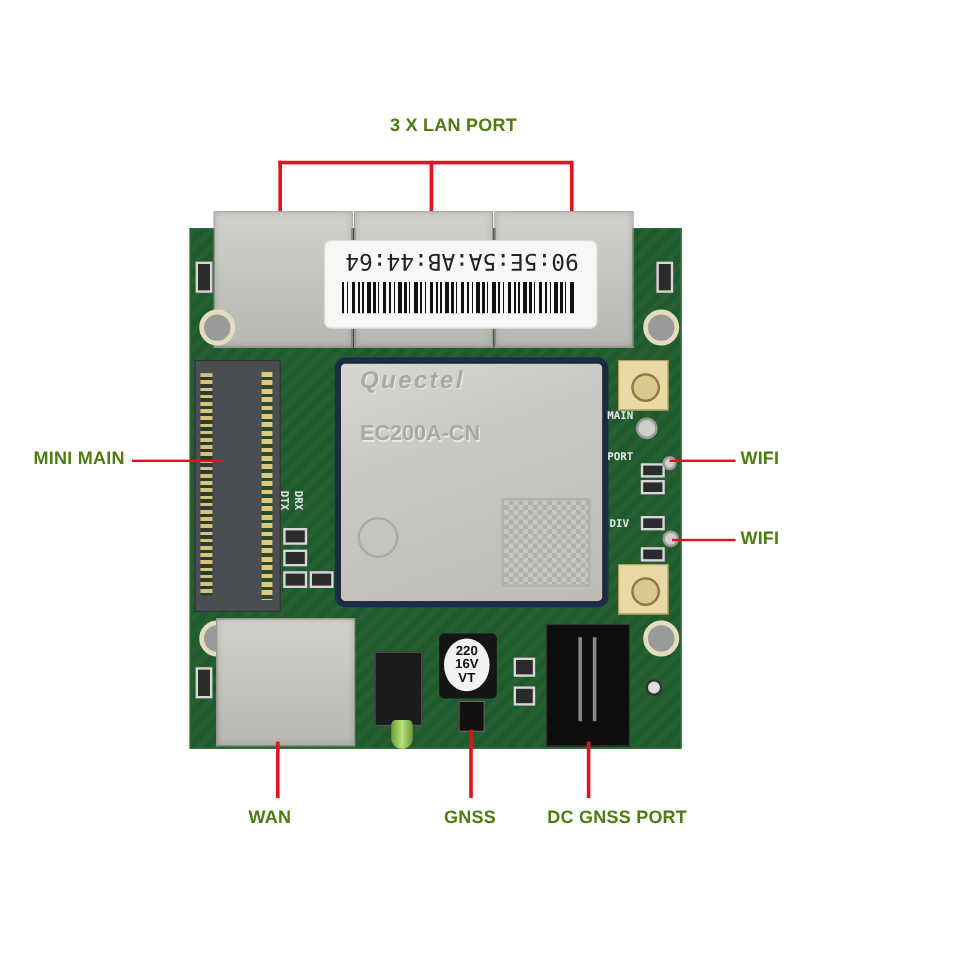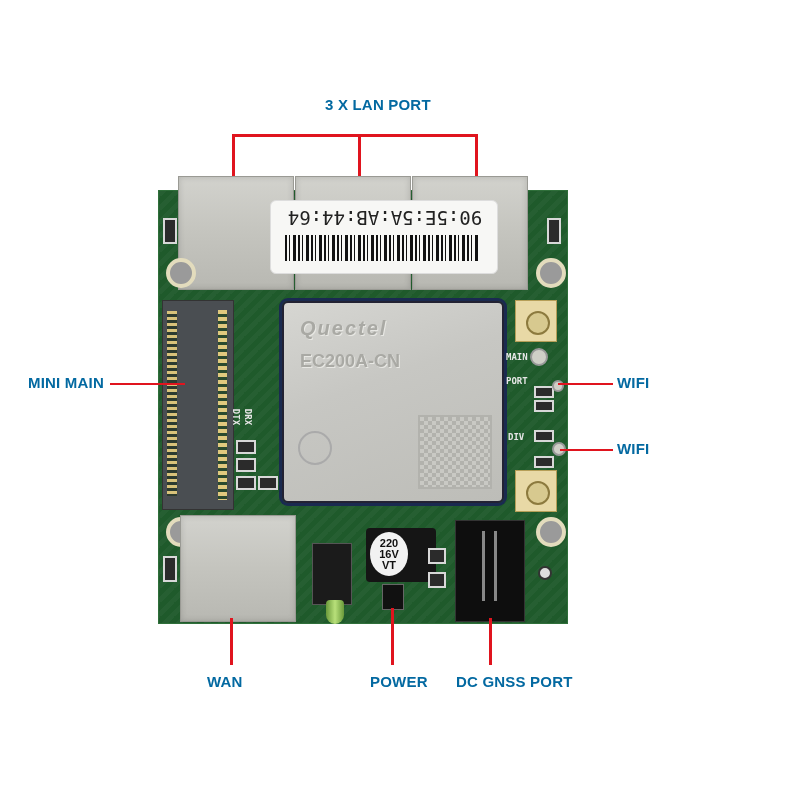--- a/index.html
+++ b/index.html
@@ -1,17 +1,17 @@
 <!DOCTYPE html>
 <html><head>
   <meta charset="utf-8">
   <style>
     html, body { margin: 0; padding: 0; }
     body { width: 800px; height: 800px; background: #ffffff; position: relative; overflow: hidden; font-family: "Liberation Sans", sans-serif; }
-    .label { position: absolute; color: #0369a1; font-weight: bold; font-size: 15px; letter-spacing: 0.2px; white-space: nowrap; font-family: "Liberation Sans", sans-serif; }
+    .label { position: absolute; color: #4d7c0f; font-weight: bold; font-size: 15px; letter-spacing: 0.2px; white-space: nowrap; font-family: "Liberation Sans", sans-serif; }
     .line { position: absolute; background: #e0141e; }
 
     
     .pcb { position: absolute; left: 158px; top: 190px; width: 408px; height: 432px; background: #1f5a2b;
       background-image: linear-gradient(135deg, rgba(255,255,255,0.03) 25%, transparent 25%, transparent 50%, rgba(255,255,255,0.03) 50%, rgba(255,255,255,0.03) 75%, transparent 75%);
       background-size: 14px 14px; border: 1px solid #2f6f3a; }
     .metal { background: linear-gradient(180deg, #d2d2cd 0%, #c4c4be 50%, #b8b8b2 100%); border: 1px solid #9a9a94; box-shadow: inset 0 0 6px rgba(0,0,0,0.15); }
     .rj45 { position: absolute; }
     .mac-label { position: absolute; left: 270px; top: 200px; width: 226px; height: 72px; background: #f7f7f5; border-radius: 6px; border: 1px solid #ddd; }
     .mac-text { position: absolute; left: 14px; top: 6px; width: 200px; font-family: "DejaVu Sans Mono", monospace; font-size: 19px; color: #222; transform: rotate(180deg); text-align: center; }
@@ -32,21 +32,21 @@
     .ufl { position: absolute; width: 14px; height: 14px; border-radius: 50%; background: #cfcfc7; border: 2px solid #999; }
     .gold-pad { position: absolute; width: 40px; height: 40px; background: #e8d9a6; border: 1px solid #b69f58; }
     .screw { position: absolute; left: 10px; top: 10px; width: 20px; height: 20px; border-radius: 50%; background: #d7c98f; border: 2px solid #8c7a3e; }
     .hole { position: absolute; width: 22px; height: 22px; border-radius: 50%; background: #9a9a9a; border: 4px solid #e3dcbd; }
     .silk { position: absolute; color: #e6e6e6; font-size: 9px; font-family: "DejaVu Sans Mono", monospace; font-weight: bold; }
     .smd { position: absolute; background: #2b2b2b; border: 2px solid #d8d8d8; }
 
     .wan { position: absolute; left: 180px; top: 515px; width: 114px; height: 105px; }
     .header2 { position: absolute; left: 312px; top: 543px; width: 38px; height: 60px; background: #1b1b1b; border: 1px solid #555; }
     .led { position: absolute; left: 326px; top: 600px; width: 18px; height: 24px; border-radius: 4px 4px 9px 9px; background: linear-gradient(90deg, #6a9a3a, #b8e07a, #6a9a3a); }
-    .cap { position: absolute; left: 366px; top: 528px; width: 48px; height: 54px; background: #151515; border-radius: 4px; padding-left: 22px; }
+    .cap { position: absolute; left: 366px; top: 528px; width: 48px; height: 54px; background: #151515; border-radius: 4px; }
     .cap-top { position: absolute; left: 4px; top: 4px; width: 38px; height: 44px; border-radius: 50%; background: #f2f2f2; font-size: 11px; font-weight: bold; color: #111; text-align: center; line-height: 11px; padding-top: 6px; box-sizing: border-box; font-family: "Liberation Sans", sans-serif; }
     .reset-btn { position: absolute; left: 382px; top: 584px; width: 20px; height: 24px; background: #111; border: 1px solid #666; }
     .dc { position: absolute; left: 455px; top: 520px; width: 68px; height: 100px; background: #0e0e0e; border: 1px solid #333; }
     .dc-pin { position: absolute; top: 10px; width: 3px; height: 70px; background: #888; }
   </style>
 </head>
 <body>
 
 <div class="label" style="left:325px; top:96px;">3 X LAN PORT</div>
 <div class="line" style="left:232px; top:134px; width:245px; height:3px;"></div>
@@ -79,30 +79,30 @@
 </div>
 <div class="pins-r"></div>
 <div class="silk" style="left:240px; top:412px; transform:rotate(90deg);">DRX</div>
 <div class="silk" style="left:228px; top:412px; transform:rotate(90deg);">DTX</div>
 <div class="smd" style="left:236px; top:440px; width:16px; height:10px;"></div>
 <div class="smd" style="left:236px; top:458px; width:16px; height:10px;"></div>
 <div class="smd" style="left:236px; top:476px; width:16px; height:10px;"></div>
 <div class="smd" style="left:258px; top:476px; width:16px; height:10px;"></div>
 
 <div class="module">
-  <div class="module-text" style="left:16px; top:14px; font-size:20px; font-style:italic; letter-spacing:2px;">Quectel</div>
+  <div class="module-text" style="left:16px; top:3px; font-size:20px; font-style:italic; letter-spacing:2px;">Quectel</div>
   <div class="module-text" style="left:16px; top:48px; font-size:18px;">EC200A-CN</div>
   <div class="ce"></div>
   <div class="qr"></div>
 </div>
 
 <div class="gold-pad" style="left:515px; top:300px;">
     <div class="screw"></div>
   </div>
-<div class="silk" style="left:506px; top:352px;text-align:right;">MAIN</div>
+<div class="silk" style="left:506px; top:342px;text-align:right;">MAIN</div>
 <div class="ufl" style="left:530px; top:348px;"></div>
 <div class="silk" style="left:506px; top:376px;">PORT</div>
 <div class="smd" style="left:534px; top:386px; width:16px; height:8px;"></div>
 <div class="smd" style="left:534px; top:400px; width:16px; height:8px;"></div>
 <div class="ufl" style="left:552px; top:380px; width:8px; height:8px;"></div>
 <div class="silk" style="left:508px; top:432px;">DIV</div>
 <div class="smd" style="left:534px; top:430px; width:16px; height:8px;"></div>
 <div class="smd" style="left:534px; top:456px; width:16px; height:8px;"></div>
 <div class="ufl" style="left:552px; top:442px; width:10px; height:10px;"></div>
 <div class="gold-pad" style="left:515px; top:470px;">
@@ -132,15 +132,15 @@
 <div class="smd" style="left:428px; top:572px; width:14px; height:12px;"></div>
 <div class="dc">
   <div class="dc-pin" style="left:26px;"></div>
   <div class="dc-pin" style="left:38px;"></div>
 </div>
 <div class="ufl" style="left:538px; top:566px; width:10px; height:10px; background:#ddd; border-color:#333;"></div>
 
 <div class="line" style="left:230px; top:618px; width:3px; height:47px;"></div>
 <div class="label" style="left:207px; top:673px;">WAN</div>
 <div class="line" style="left:391px; top:608px; width:3px; height:57px;"></div>
-<div class="label" style="left:370px; top:673px;">POWER</div>
+<div class="label" style="left:370px; top:673px;">GNSS</div>
 <div class="line" style="left:489px; top:618px; width:3px; height:47px;"></div>
 <div class="label" style="left:456px; top:673px;">DC GNSS PORT</div>
 
 </body></html>

